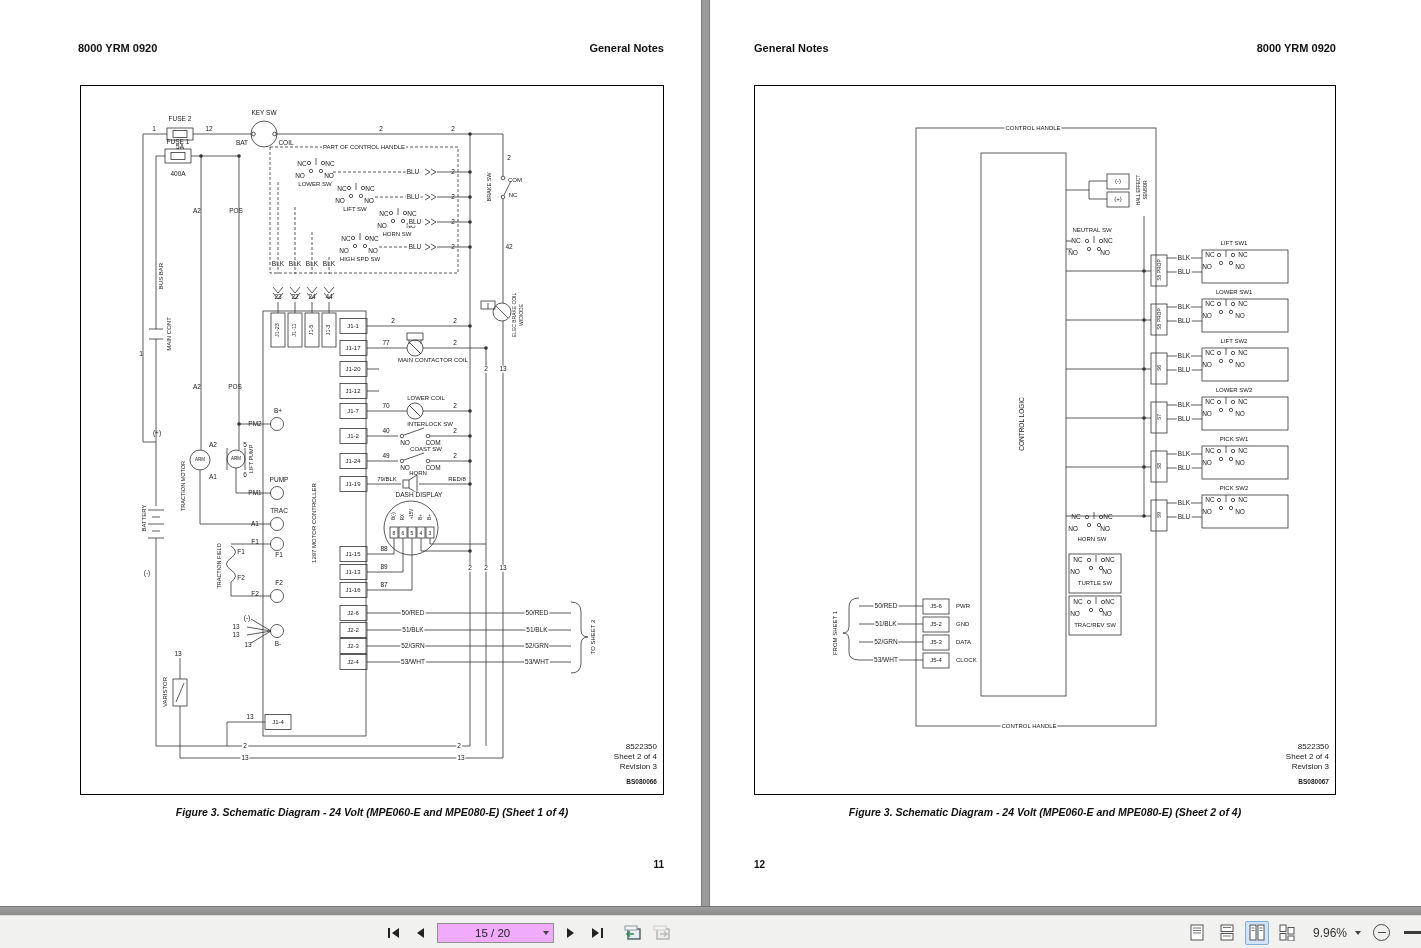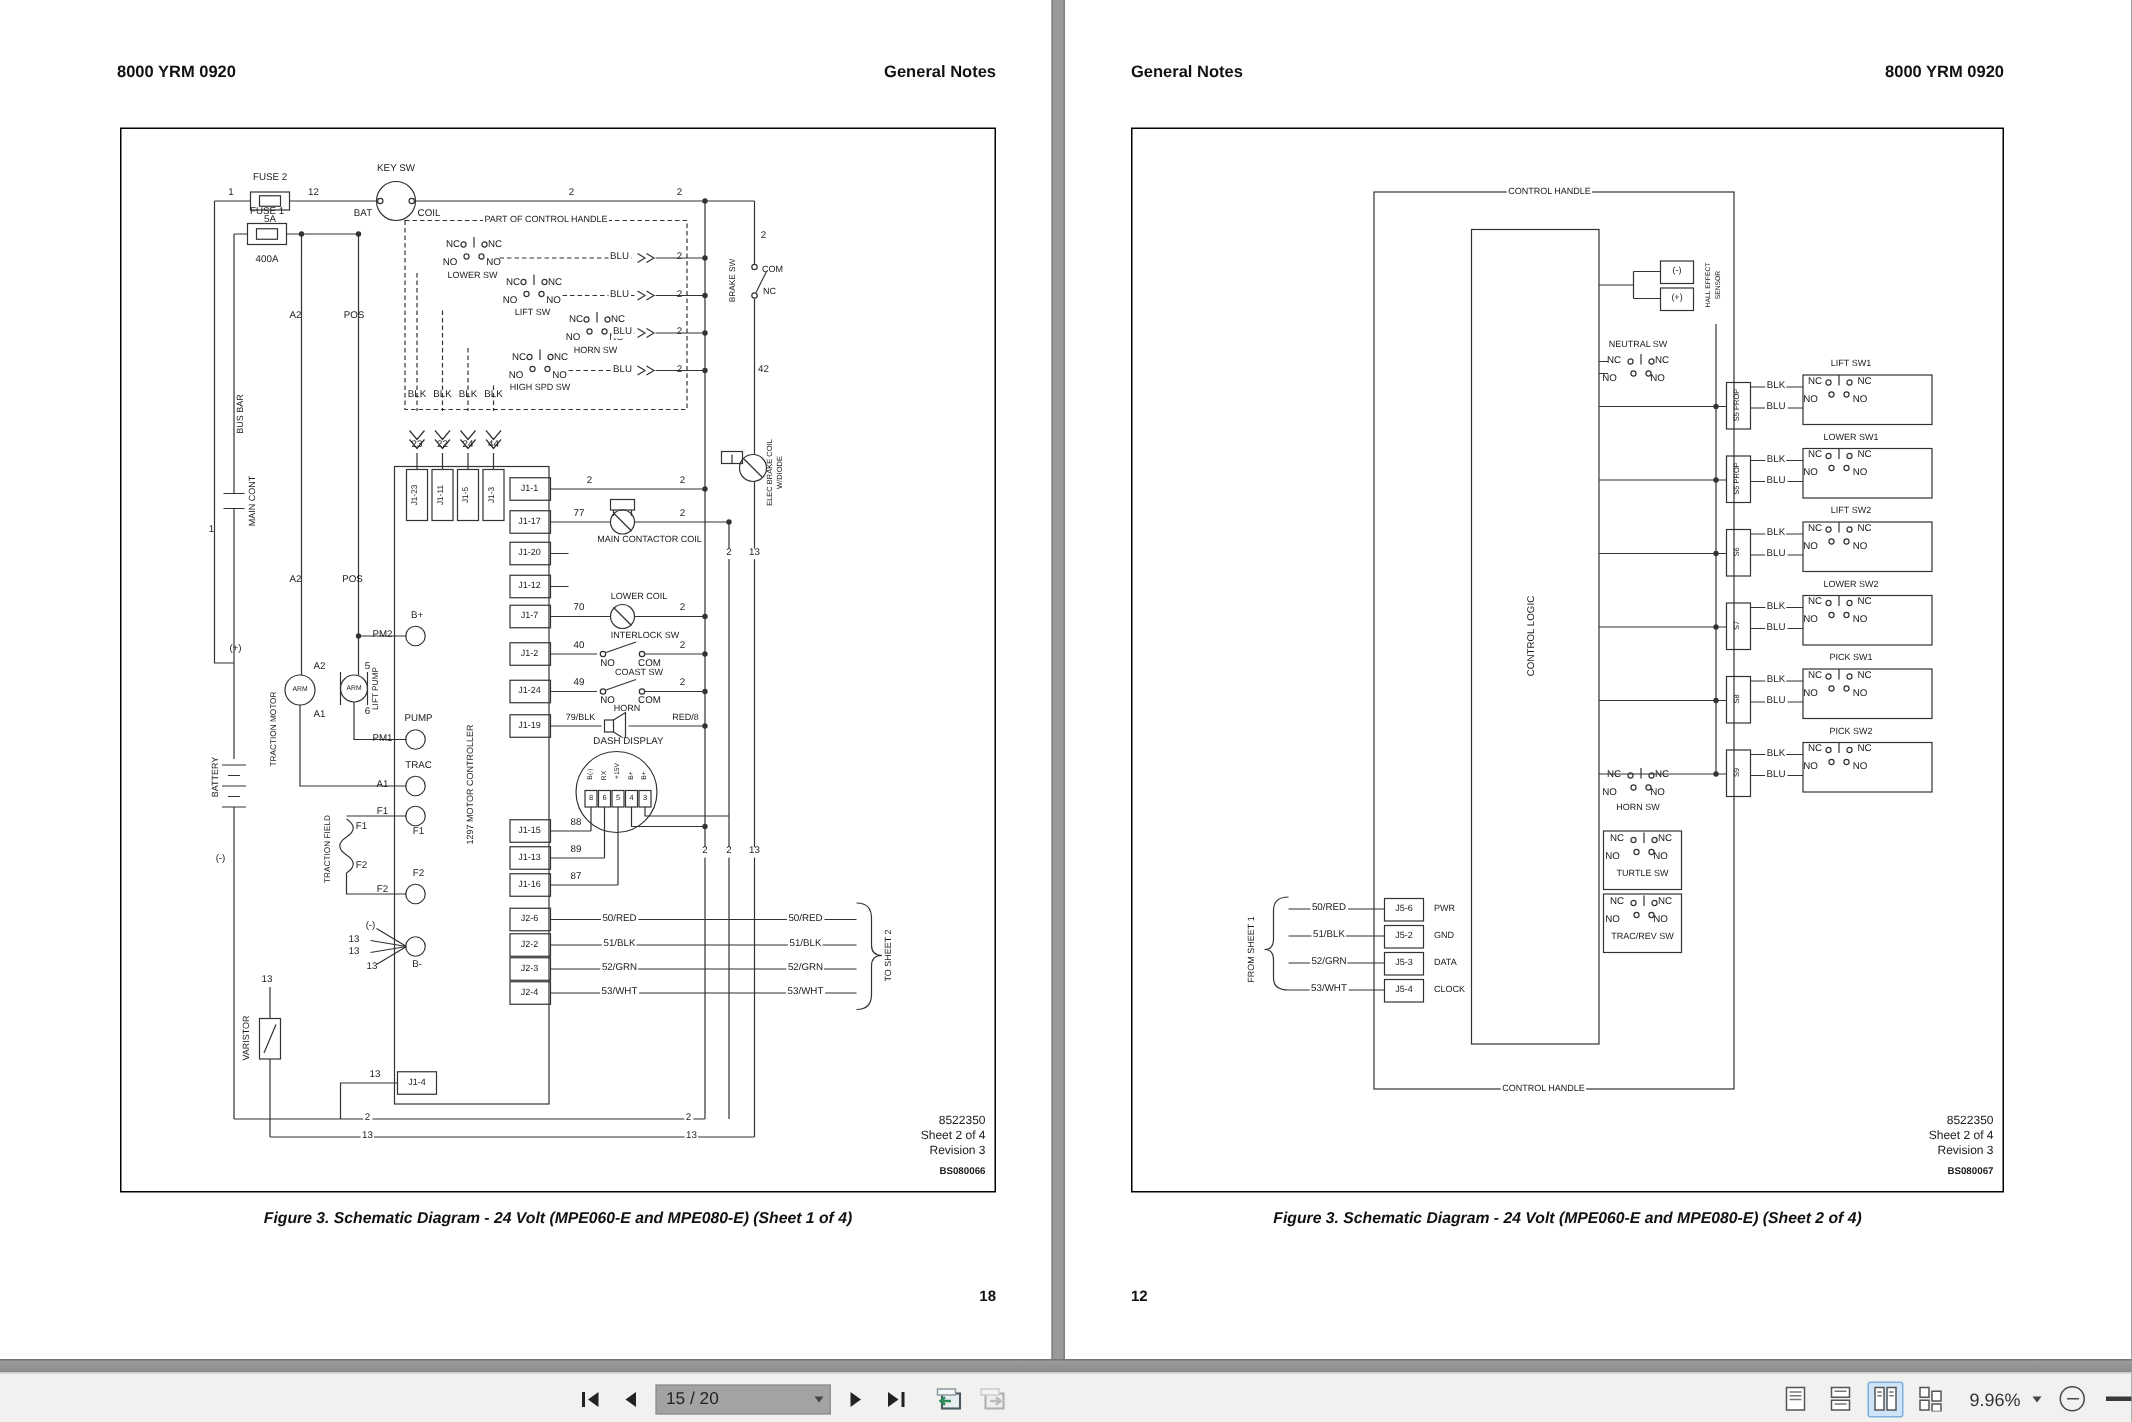--- a/index.html
+++ b/index.html
@@ -15,21 +15,21 @@
   .labels{position:absolute;left:0;top:0;width:100%;height:100%;}
   .lbl{position:absolute;font-size:6.5px;line-height:1;color:#1a1a1a;white-space:pre;transform-origin:center;}
   .lbl.b{font-weight:bold;}
   .lbl.bg{background:#fff;padding:0 1px;}
   .caption{position:absolute;top:806px;text-align:center;font-size:10.5px;font-weight:bold;font-style:italic;color:#111;}
   .pagenum{position:absolute;top:859px;font-size:10px;font-weight:bold;color:#111;}
   .hscroll{position:absolute;left:0;top:906px;width:1421px;height:9px;background:linear-gradient(#9d9d9d,#8a8a8a);border-top:1px solid #757575;box-sizing:border-box;}
   .statusbar{position:absolute;left:0;top:915px;width:1421px;height:33px;background:#f1f1f0;border-top:1px solid #dcdcdc;box-sizing:border-box;}
   .navgroup{position:absolute;left:383px;top:0;height:33px;display:flex;align-items:center;gap:7px;}
   .sbtn{width:20px;height:20px;display:flex;align-items:center;justify-content:center;cursor:default;}
-  .combo{width:117px;height:20px;background:#a3a3a3;border:1px solid #919191;display:flex;align-items:center;box-sizing:border-box;}
+  .combo{width:117px;height:20px;background:#f0abfc;border:1px solid #919191;display:flex;align-items:center;box-sizing:border-box;padding-left:31px;}
   .combo .val{flex:1;font-size:11.5px;color:#222;padding-left:6px;}
   .combo .dd{width:15px;height:100%;display:flex;align-items:center;justify-content:center;}
   .caret{width:0;height:0;border-left:3.5px solid transparent;border-right:3.5px solid transparent;border-top:4.5px solid #444;}
   .viewbtn{width:22px;height:20px;display:flex;align-items:center;justify-content:center;}
   .disabled{opacity:.42;filter:grayscale(1);}
   .rightgroup{position:absolute;left:1185px;top:0;height:33px;display:flex;align-items:center;gap:6px;}
   .laybtn{width:24px;height:24px;display:flex;align-items:center;justify-content:center;border:1px solid transparent;border-radius:2px;box-sizing:border-box;}
   .laybtn.sel{background:#cfe4f8;border-color:#7fb0dd;}
   .zoomtxt{font-size:12px;color:#333;margin-left:8px;}
   .zoomout{width:17px;height:17px;border:1.4px solid #4a4a4a;border-radius:50%;box-sizing:border-box;display:flex;align-items:center;justify-content:center;margin-left:6px;}
@@ -348,21 +348,21 @@
             <span class="lbl bg" style="left: 378px; top: 660px; transform: translate(-50%, -50%);">2</span>
             <span class="lbl bg" style="left: 380px; top: 672px; transform: translate(-50%, -50%);">13</span>
             <span class="lbl" style="left: 576px; top: 661px; font-size: 8px; transform: translate(-100%, -50%);">8522350</span>
             <span class="lbl" style="left: 576px; top: 671px; font-size: 8px; transform: translate(-100%, -50%);">Sheet 2 of 4</span>
             <span class="lbl" style="left: 576px; top: 681px; font-size: 8px; transform: translate(-100%, -50%);">Revision 3</span>
             <span class="lbl b" style="left: 576px; top: 696px; font-size: 6.5px; transform: translate(-100%, -50%);">BS080066</span>
           </div>
       </div>
 
       <div class="caption" style="left:80px;width:584px;">Figure 3. Schematic Diagram - 24 Volt (MPE060-E and MPE080-E) (Sheet 1 of 4)</div>
-      <div class="pagenum" style="left:80px;width:584px;text-align:right;">18</div>
+      <div class="pagenum" style="left:80px;width:584px;text-align:right;">11</div>
     </section>
 
     <section class="page page-right">
       <div class="hdr" style="left:44px;top:42px;">General Notes</div>
       <div class="hdr" style="right:85px;top:42px;">8000 YRM 0920</div>
 
       <div class="frame" style="left:44px;width:582px;">
         <svg width="580" height="708" viewBox="0 0 580 708">
           <defs>
             <symbol id="ct2" overflow="visible">

